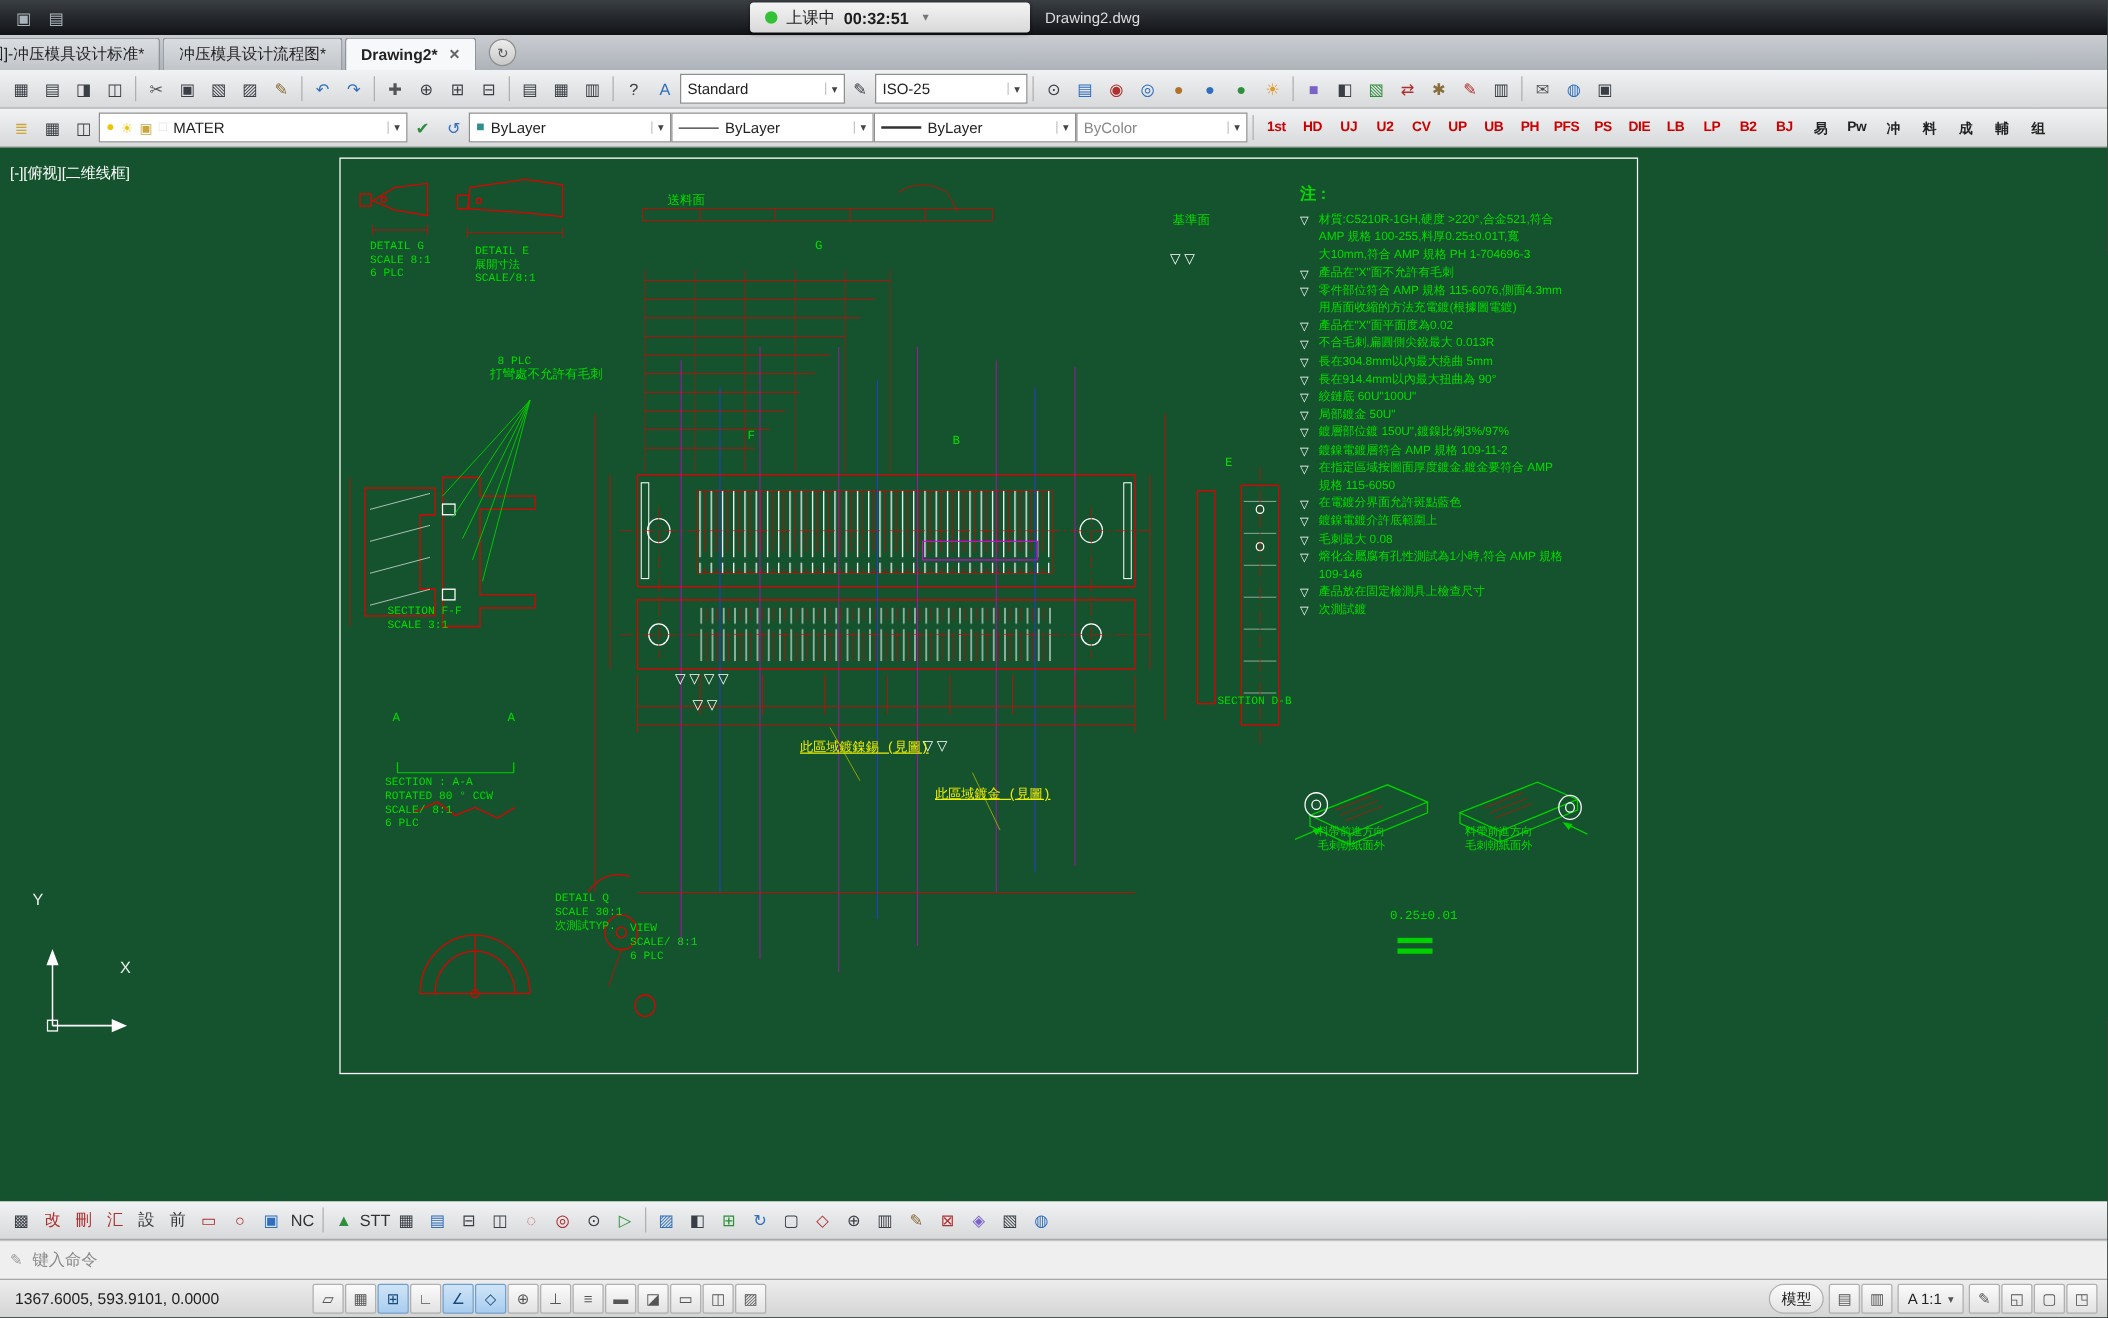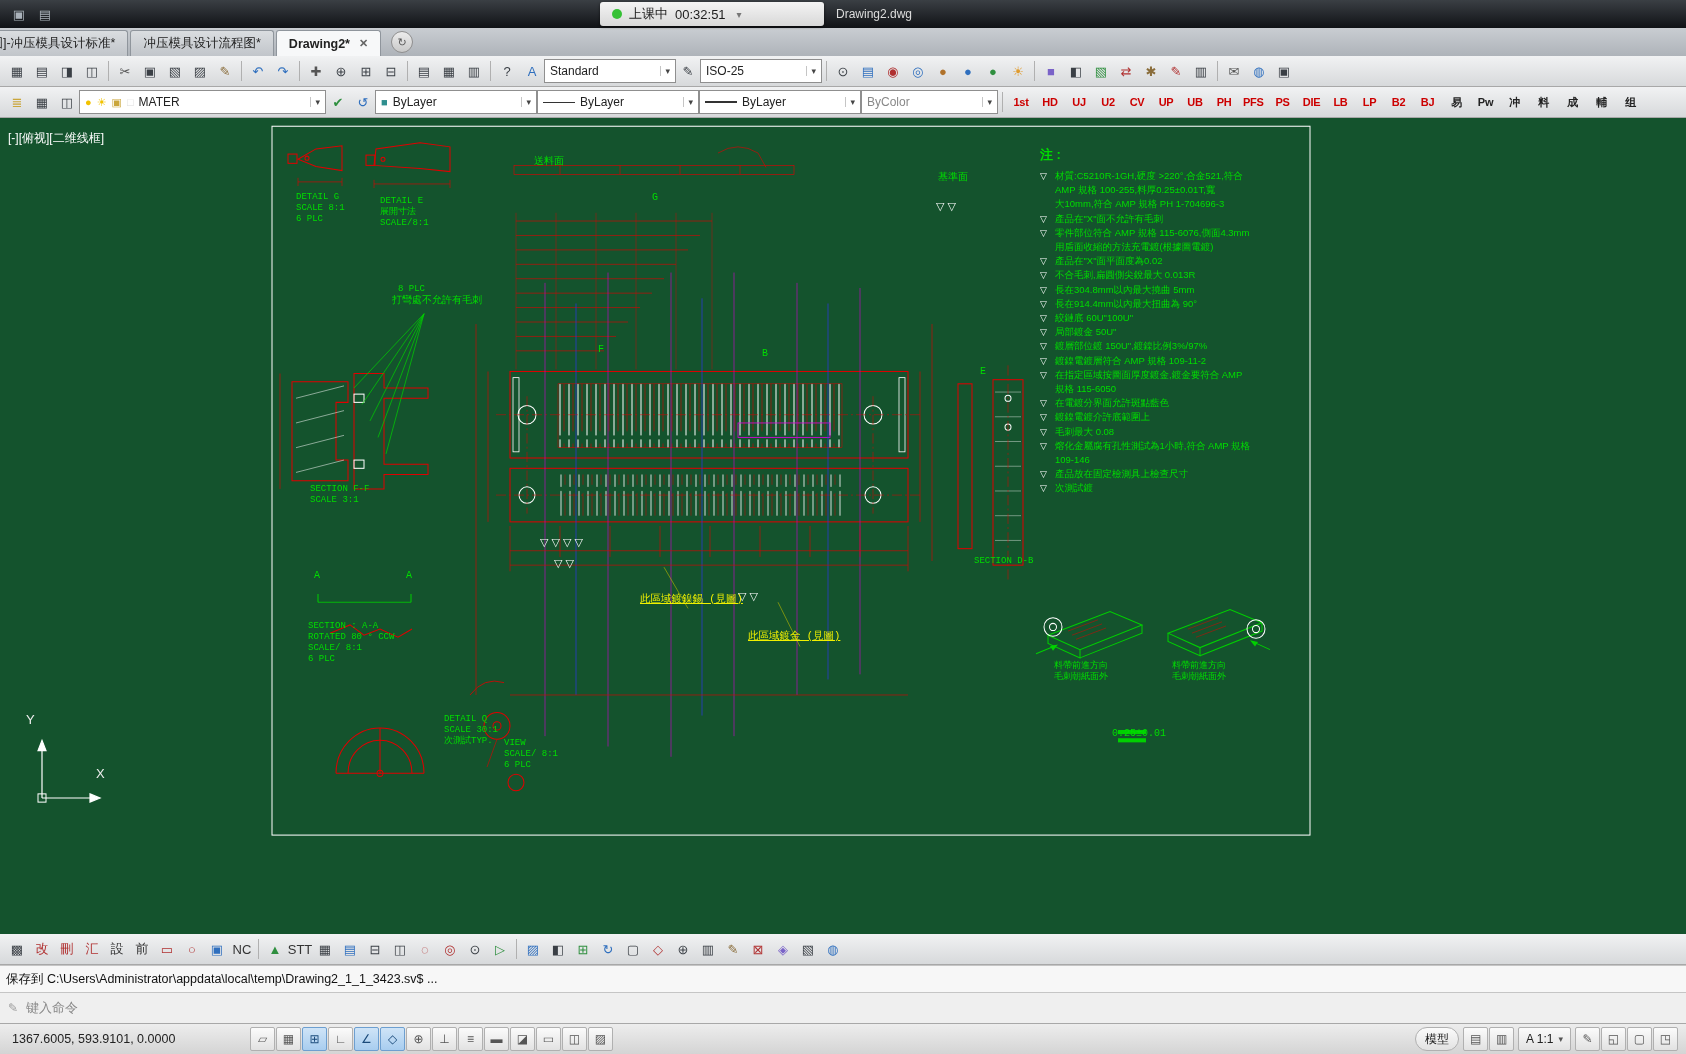--- a/index.html
+++ b/index.html
@@ -3,21 +3,21 @@
 <meta charset="utf-8">
 <style>
   html,body{margin:0;padding:0;background:#000;}
   .app{width:1686px;height:1054px;display:flex;flex-direction:column;font-family:"Liberation Sans",sans-serif;overflow:hidden;background:#d8dadc;}
   
   .titlebar{height:28px;background:linear-gradient(#3a3f44,#101216);position:relative;display:flex;align-items:center;flex:0 0 auto;}
   .win-icons{display:flex;gap:4px;padding-left:8px;}
   .win-icons .tbtn{color:#aab2ba;background:none;border:none;}
   .timer-pill{position:absolute;left:600px;top:2px;height:24px;min-width:200px;background:linear-gradient(#f4f4f4,#d8d8d8);border-radius:3px;display:flex;align-items:center;gap:7px;padding:0 12px;box-shadow:0 1px 3px rgba(0,0,0,.6);font-size:13px;color:#1c1c1c;}
   .timer-dot{width:10px;height:10px;border-radius:50%;}
-  .timer-time{font-weight:normal;}
+  .timer-time{font-weight:bold;}
   .timer-caret{color:#777;font-size:10px;margin-left:4px;}
   .doc-title{position:absolute;left:836px;top:7px;color:#ddd;font-size:12px;}
   
   .menubar{height:30px;background:linear-gradient(#f5f5f5,#dedede);border-bottom:1px solid #a5a5a5;display:flex;align-items:center;padding-left:4px;flex:0 0 auto;}
   .menu-item{padding:0 9px;font-size:13px;color:#111;height:100%;display:flex;align-items:center;white-space:nowrap;}
   
   .tabbar{height:28px;background:linear-gradient(#c9cdd2,#aeb3b9);display:flex;align-items:flex-end;overflow:hidden;flex:0 0 auto;}
   .tab{height:25px;display:flex;align-items:center;padding:0 12px;font-size:12.5px;color:#222;background:linear-gradient(#dadde0,#c1c5ca);border:1px solid #8f959c;border-bottom:none;border-radius:3px 3px 0 0;margin-right:2px;white-space:nowrap;}
   .tab.first{margin-left:-26px;}
   .tab.active{background:#f7f8f9;font-weight:bold;}
@@ -682,21 +682,20 @@
         <span class="tbtn">⊕</span>
         <span class="tbtn">▥</span>
         <span class="tbtn" style="color: rgb(138, 109, 59);">✎</span>
         <span class="tbtn" style="color: rgb(176, 48, 48);">⊠</span>
         <span class="tbtn" style="color: rgb(122, 99, 200);">◈</span>
         <span class="tbtn">▧</span>
         <span class="tbtn" style="color: rgb(47, 111, 190);">◍</span>
       </div>
   </div>
 
-  <div class="msgline">保存到 C:\Users\Administrator\appdata\local\temp\Drawing2_1_1_3423.sv$ ...</div>
   <div class="cmdline">
     <span class="cmd-icon">✎</span>
     <span>键入命令</span>
   </div>
 
   <div class="statusbar">
     <div class="coords">1367.6005, 593.9101, 0.0000</div>
     <div class="tgroup">
 
     <span class="stoggle">▱</span>

